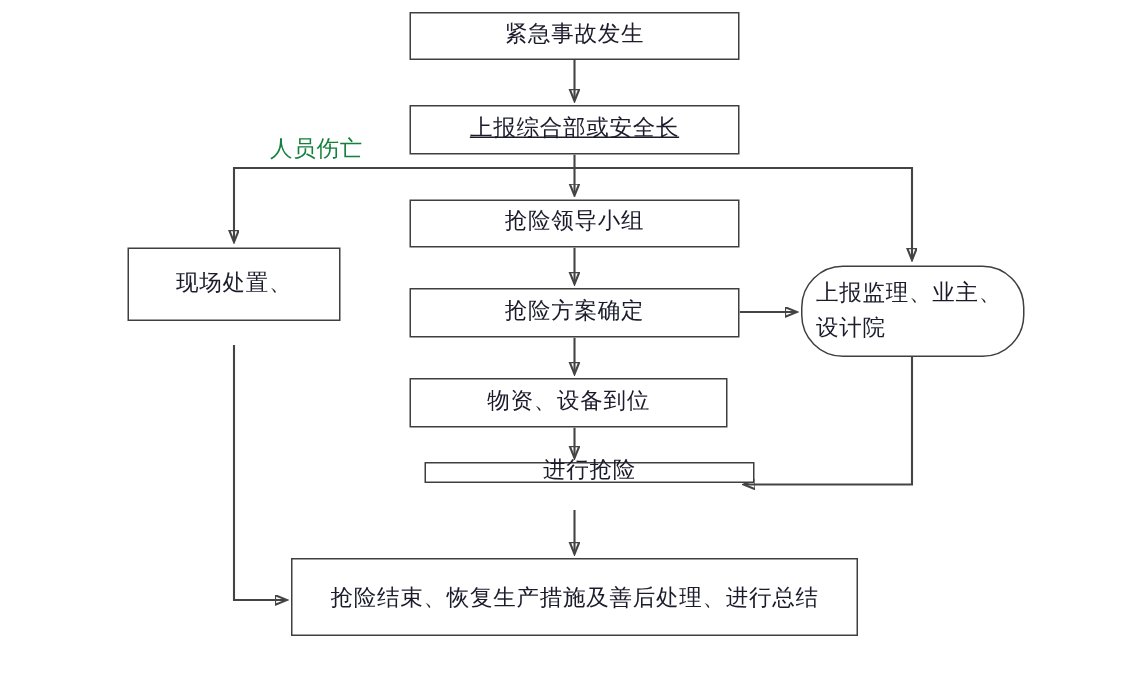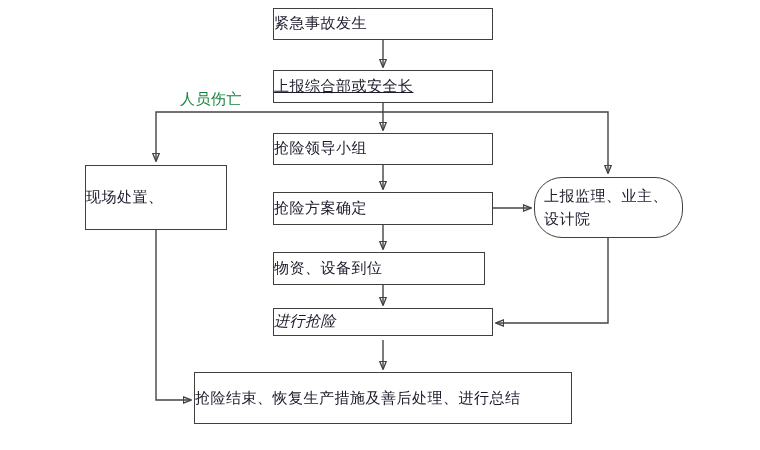--- a/index.html
+++ b/index.html
@@ -22,20 +22,21 @@
     box-sizing: border-box;
     border: 1px solid #3f3f3f;
     background: #ffffff;
     display: flex;
     align-items: center;
     justify-content: center;
     color: #1b1b2b;
     font-size: 15px;
     line-height: 1.45;
     letter-spacing: 0.5px;
+    text-align: center;
     z-index: 3;
   }
   .node.left-text {
     justify-content: flex-start;
     text-align: left;
     padding-left: 9px;
     border-radius: 28px;
   }
   .node .node-label {
     display: block;
@@ -115,25 +116,25 @@
   </div>
 
   <div class="node" style="left:273px; top:192px; width:220px; height:33px;">
     <span class="node-label">抢险方案确定</span>
   </div>
 
   <div class="node" style="left:273px; top:252px; width:212px; height:33px;">
     <span class="node-label">物资、设备到位</span>
   </div>
 
-  <div class="node" style="left:273px; top:308px; width:220px; height:28px;font-style:italic;">
+  <div class="node" style="left:283px; top:308px; width:220px; height:14px;">
     <span class="node-label">进行抢险</span>
   </div>
 
-  <div class="node two-line" style="left:85px; top:165px; width:142px; height:65px; flex-direction:row;">
+  <div class="node two-line" style="left:85px; top:165px; width:142px; height:49px; flex-direction:row;">
     <span class="node-label">现场处置、</span>
   </div>
 
   <div class="node two-line left-text" style="left:534px; top:177px; width:149px; height:61px; flex-direction:column; justify-content:center;">
     <span class="node-label">上报监理、业主、</span>
     <span class="node-label">设计院</span>
   </div>
 
   <div class="node" style="left:194px; top:372px; width:378px; height:52px; align-items:flex-start; padding-top:16px;font-family:Liberation Mono, monospace;">
     <span class="node-label">抢险结束、恢复生产措施及善后处理、进行总结</span>

